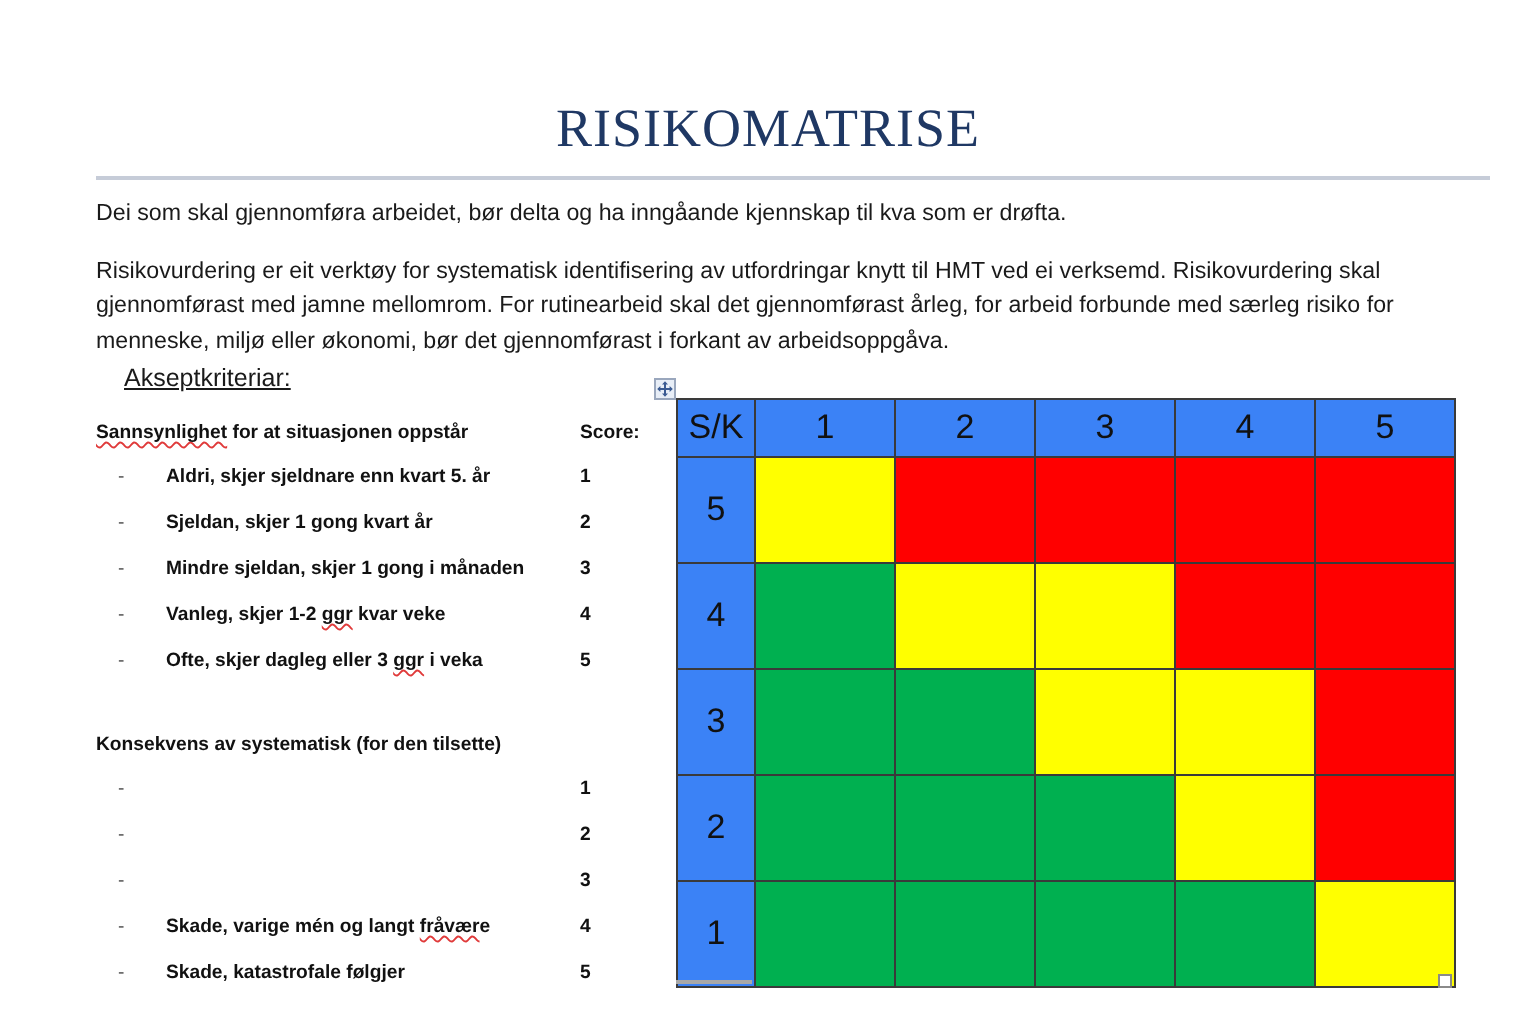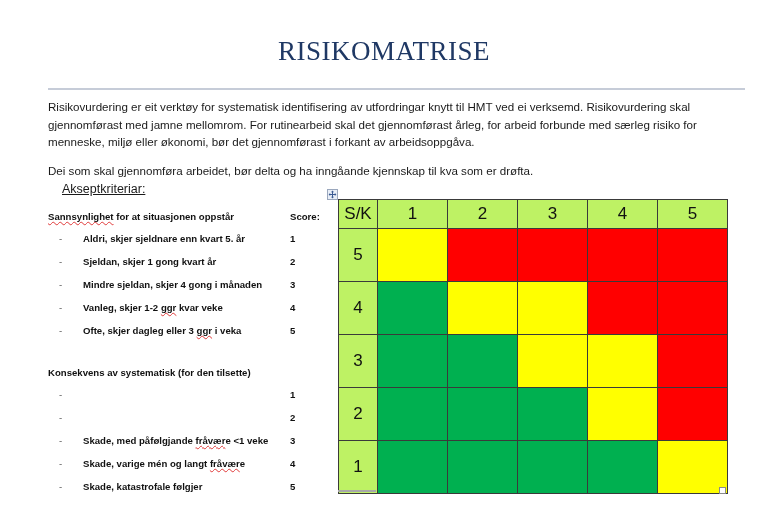--- a/index.html
+++ b/index.html
@@ -15,21 +15,21 @@
     overflow: hidden;
     font-family: "Liberation Sans", sans-serif;
     color: #111111;
     -webkit-font-smoothing: antialiased;
   }
 
   
   .doc-title {
     position: absolute;
     left: 0;
-    top: 37px;
+    top: 50px;
     width: 768px;
     text-align: center;
     font-family: "Liberation Serif", serif;
     font-size: 27px;
     letter-spacing: 0.5px;
     color: #1f3864;
     line-height: 1.1;
   }
   .title-rule {
     position: absolute;
@@ -135,21 +135,21 @@
   }
   table.matrix td {
     border: 1px solid #3a3a3a;
     text-align: center;
     vertical-align: middle;
     font-size: 17px;
     color: #111;
     padding: 0;
   }
   td.corner, td.colhead, td.rowhead {
-    background: #bef264;
+    background: #3b82f6;
     font-family: "Liberation Sans", sans-serif;
   }
   td.corner { font-size: 15.5px; }
   .col-label { width: 69px; }
   .row-label { width: 38px; }
   tr.header-row td { height: 28px; }
   tr.body-row td { height: 52px; }
 
   
   .table-move-handle {
@@ -182,22 +182,22 @@
     background: #a8a8a8;
   }
 </style>
 </head>
 <body>
 
 <div class="doc-title">RISIKOMATRISE</div>
 <div class="title-rule"></div>
 
 <div class="intro">
+  <p>Dei som skal gjennomføra arbeidet, bør delta og ha inngåande kjennskap til kva som er drøfta.</p>
   <p>Risikovurdering er eit verktøy for systematisk identifisering av utfordringar knytt til HMT ved ei verksemd. Risikovurdering skal gjennomførast med jamne mellomrom.  For rutinearbeid skal det gjennomførast årleg, for arbeid forbunde med særleg risiko for menneske, miljø eller økonomi, bør det gjennomførast i forkant av arbeidsoppgåva.</p>
-  <p>Dei som skal gjennomføra arbeidet, bør delta og ha inngåande kjennskap til kva som er drøfta.</p>
 </div>
 
 <div class="criteria">
 
   <div class="accept-heading">Akseptkriteriar:</div>
 
   <div class="section-head">
     <span class="sp">Sannsynlighet</span><span> for at situasjonen oppstår</span>
     <span class="score-col">Score:</span>
   </div>
@@ -208,21 +208,21 @@
       <span class="lbl">Aldri, skjer sjeldnare enn kvart 5. år</span>
       <span class="sc">1</span>
     </li>
     <li>
       <span class="dash">-</span>
       <span class="lbl">Sjeldan, skjer 1 gong kvart år</span>
       <span class="sc">2</span>
     </li>
     <li>
       <span class="dash">-</span>
-      <span class="lbl">Mindre sjeldan, skjer 4 gong i månaden</span>
+      <span class="lbl">Mindre sjeldan, skjer 1 gong i månaden</span>
       <span class="sc">3</span>
     </li>
     <li>
       <span class="dash">-</span>
       <span class="lbl">Vanleg, skjer 1-2 <span class="sp">ggr</span> kvar veke</span>
       <span class="sc">4</span>
     </li>
     <li>
       <span class="dash">-</span>
       <span class="lbl">Ofte, skjer dagleg eller 3 <span class="sp">ggr</span> i veka</span>
@@ -238,21 +238,20 @@
     <li>
       <span class="dash">-</span>
       <span class="sc">1</span>
     </li>
     <li>
       <span class="dash">-</span>
       <span class="sc">2</span>
     </li>
     <li>
       <span class="dash">-</span>
-      <span class="lbl">Skade, med påfølgjande <span class="sp">fråvær</span>e &lt;1 veke</span>
       <span class="sc">3</span>
     </li>
     <li>
       <span class="dash">-</span>
       <span class="lbl">Skade, varige mén og langt <span class="sp">fråvær</span>e</span>
       <span class="sc">4</span>
     </li>
     <li>
       <span class="dash">-</span>
       <span class="lbl">Skade, katastrofale følgjer</span>

